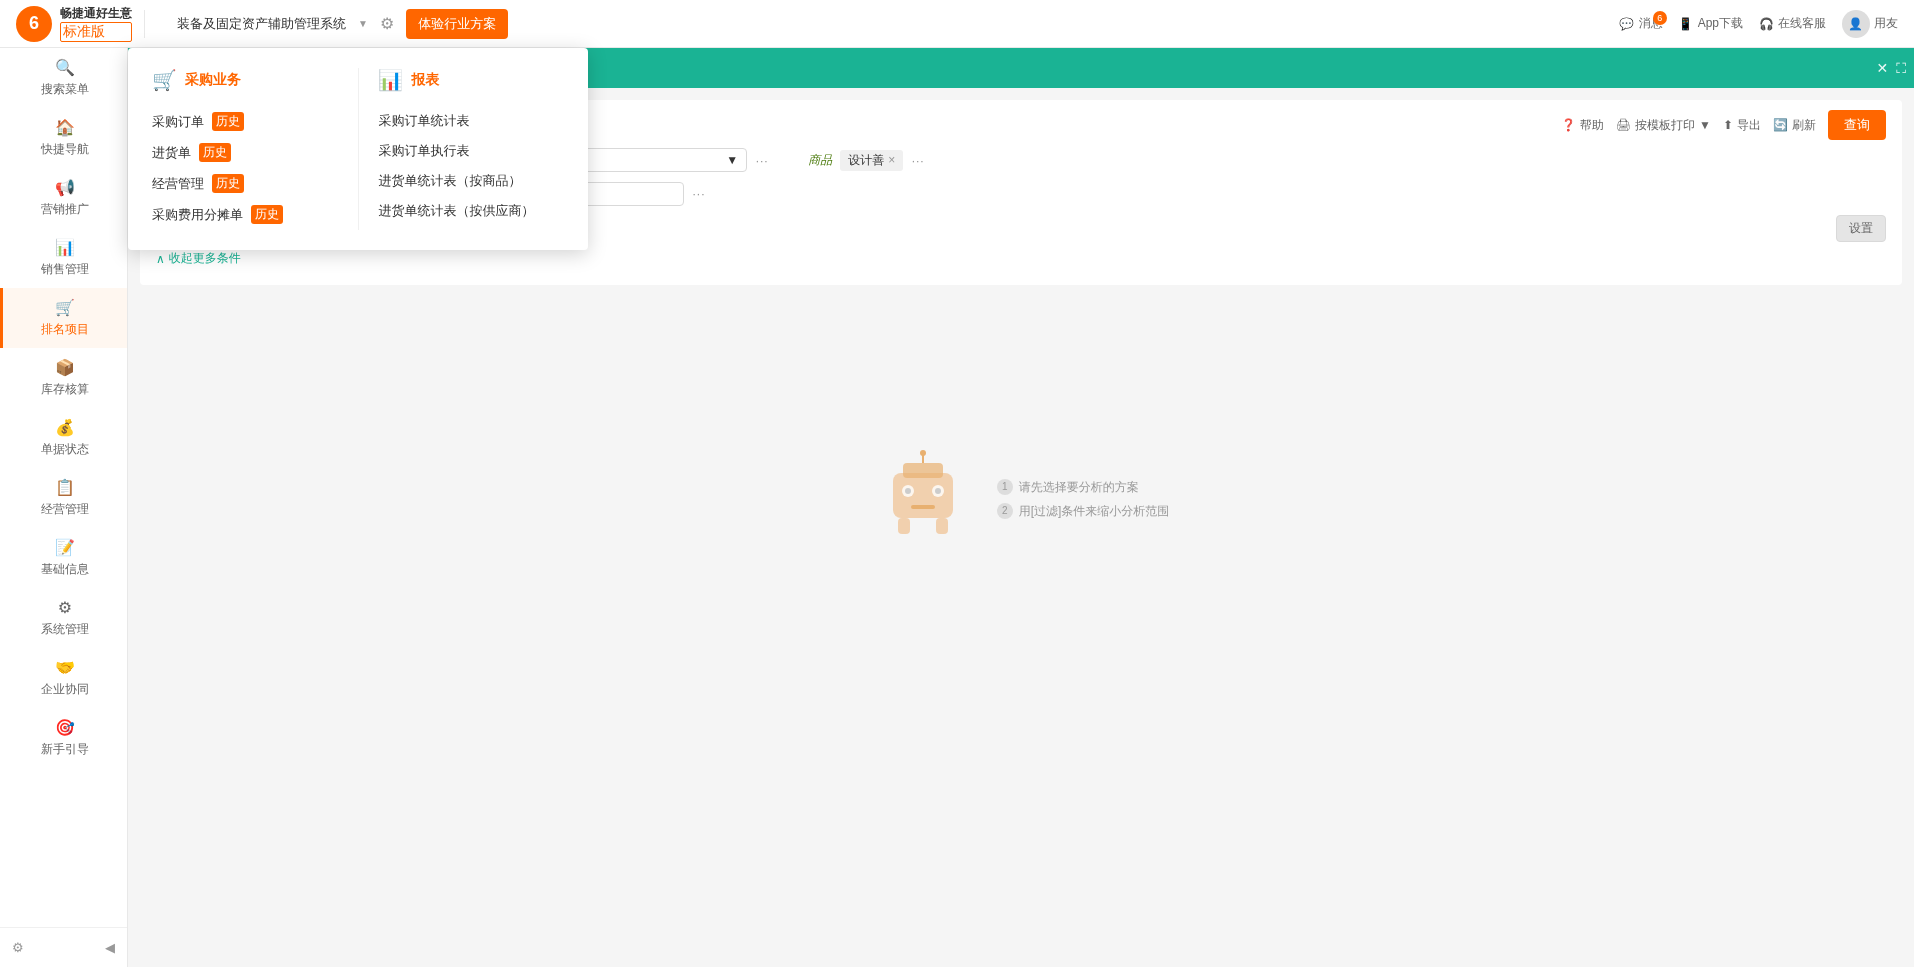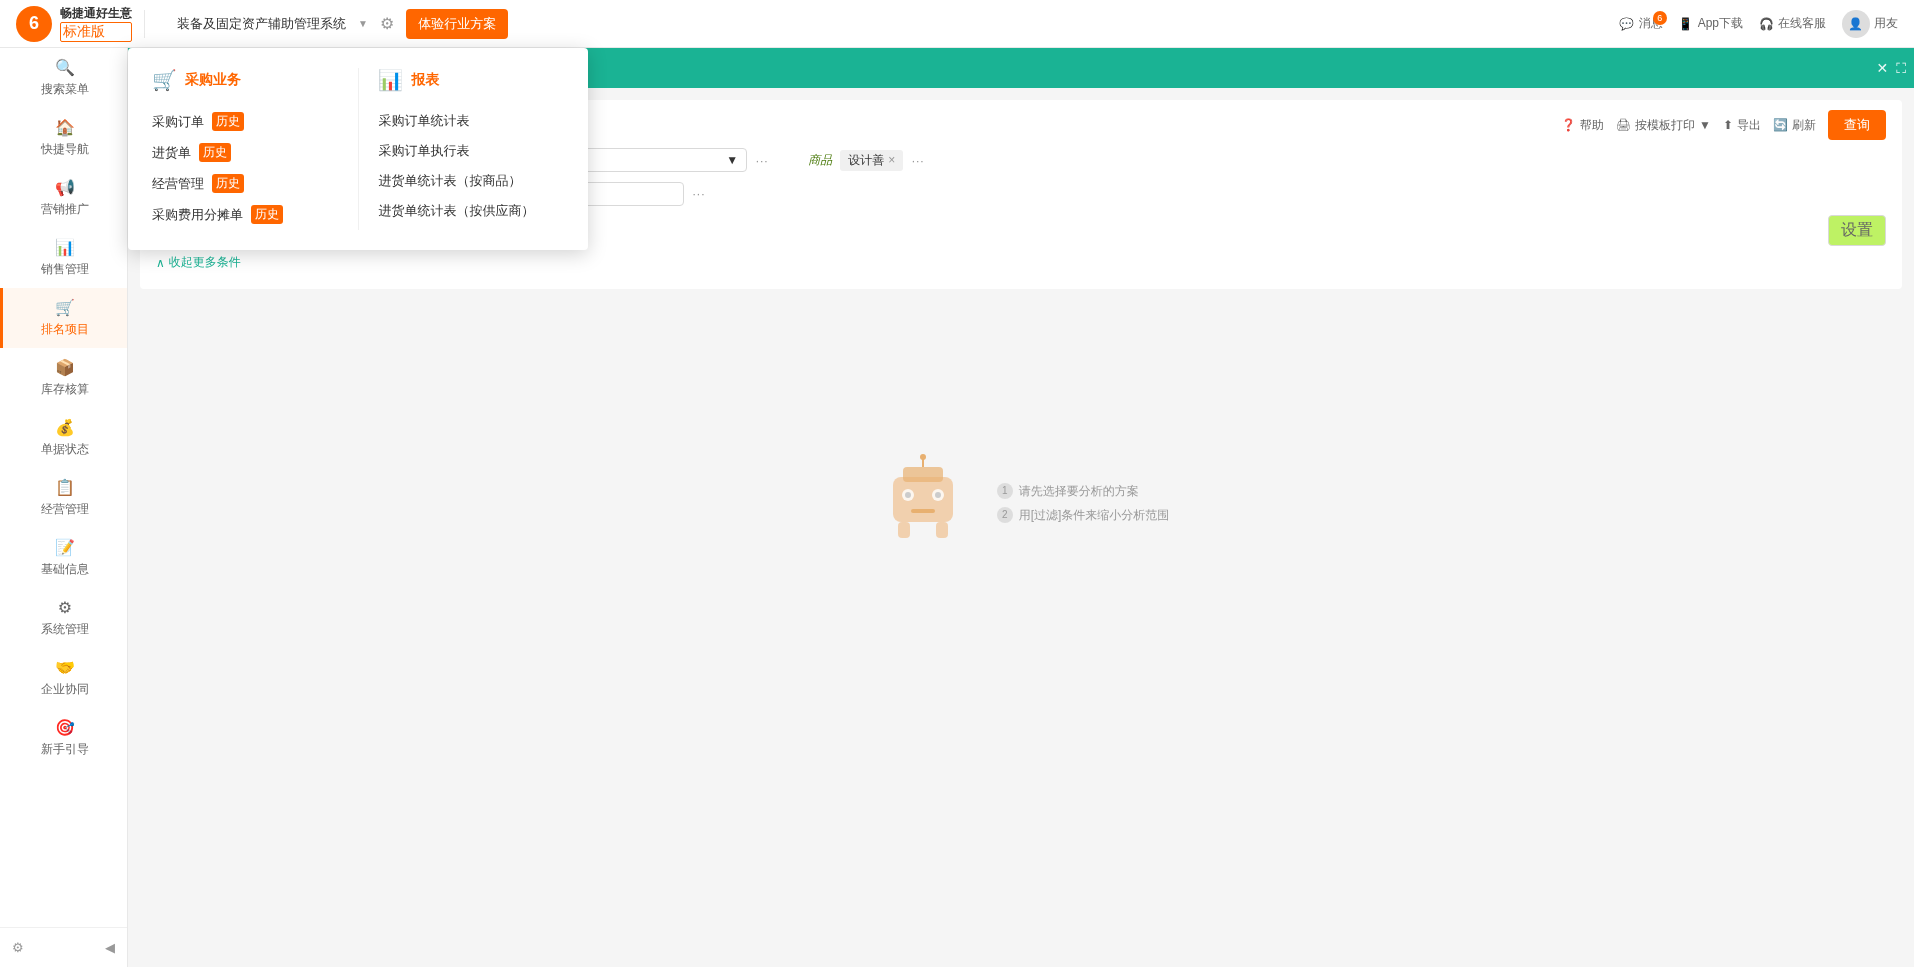--- a/index.html
+++ b/index.html
@@ -37,21 +37,21 @@
     .tab-item.home { background: transparent; }
     .tab-item.active { background: rgba(0,0,0,0.15); opacity: 1; border-radius: 4px 4px 0 0; }
     .tab-close { font-size: 10px; color: rgba(255,255,255,0.8); margin-left: 4px; }
     .tab-bar-right { margin-left: auto; display: flex; align-items: center; gap: 8px; color: rgba(255,255,255,0.9); font-size: 16px; }
     .filter-tag { background: #f0f0f0; border-radius: 3px; padding: 2px 8px; font-size: 12px; color: #333; display: flex; align-items: center; gap: 4px; }
     .filter-tag .close { color: #999; cursor: pointer; }
     .filter-select { border: 1px solid #d9d9d9; border-radius: 4px; padding: 4px 8px; font-size: 12px; color: #333; background: #fff; cursor: pointer; display: flex; align-items: center; gap: 4px; min-width: 120px; }
     .filter-dots { color: #999; cursor: pointer; }
     .action-btn { display: flex; align-items: center; gap: 4px; color: #666; font-size: 12px; cursor: pointer; }
     .query-btn { background: #f60; color: #fff; border: none; border-radius: 4px; padding: 6px 16px; font-size: 13px; cursor: pointer; }
-    .set-btn { background: #bef264; color: #666; border: 1px solid #d9d9d9; border-radius: 4px; padding: 4px 12px; font-size: 16px; cursor: pointer; text-align: center; }
+    .set-btn { background: #e5e5e5; color: #666; border: 1px solid #d9d9d9; border-radius: 4px; padding: 4px 12px; font-size: 12px; cursor: pointer; text-align: center; }
     .fold-btn { display: flex; align-items: center; gap: 4px; color: #1ab394; font-size: 12px; cursor: pointer; margin: 8px auto; }
     .menu-item { display: flex; align-items: center; gap: 8px; padding: 6px 0; cursor: pointer; color: #333; font-size: 13px; }
     .menu-badge { background: #f60; color: #fff; border-radius: 3px; padding: 1px 4px; font-size: 12px; }
 
     .empty-container { display: flex; flex-direction: column; align-items: center; justify-content: center; height: 400px; }
     .empty-hints { text-align: left; margin-top: 12px; }
     .empty-hint-item { color: #999; font-size: 12px; line-height: 24px; display: flex; align-items: center; gap: 6px; }
     .hint-num { width: 16px; height: 16px; border-radius: 50%; background: #ddd; color: #999; font-size: 10px; display: flex; align-items: center; justify-content: center; }
   </style>
 </head>

